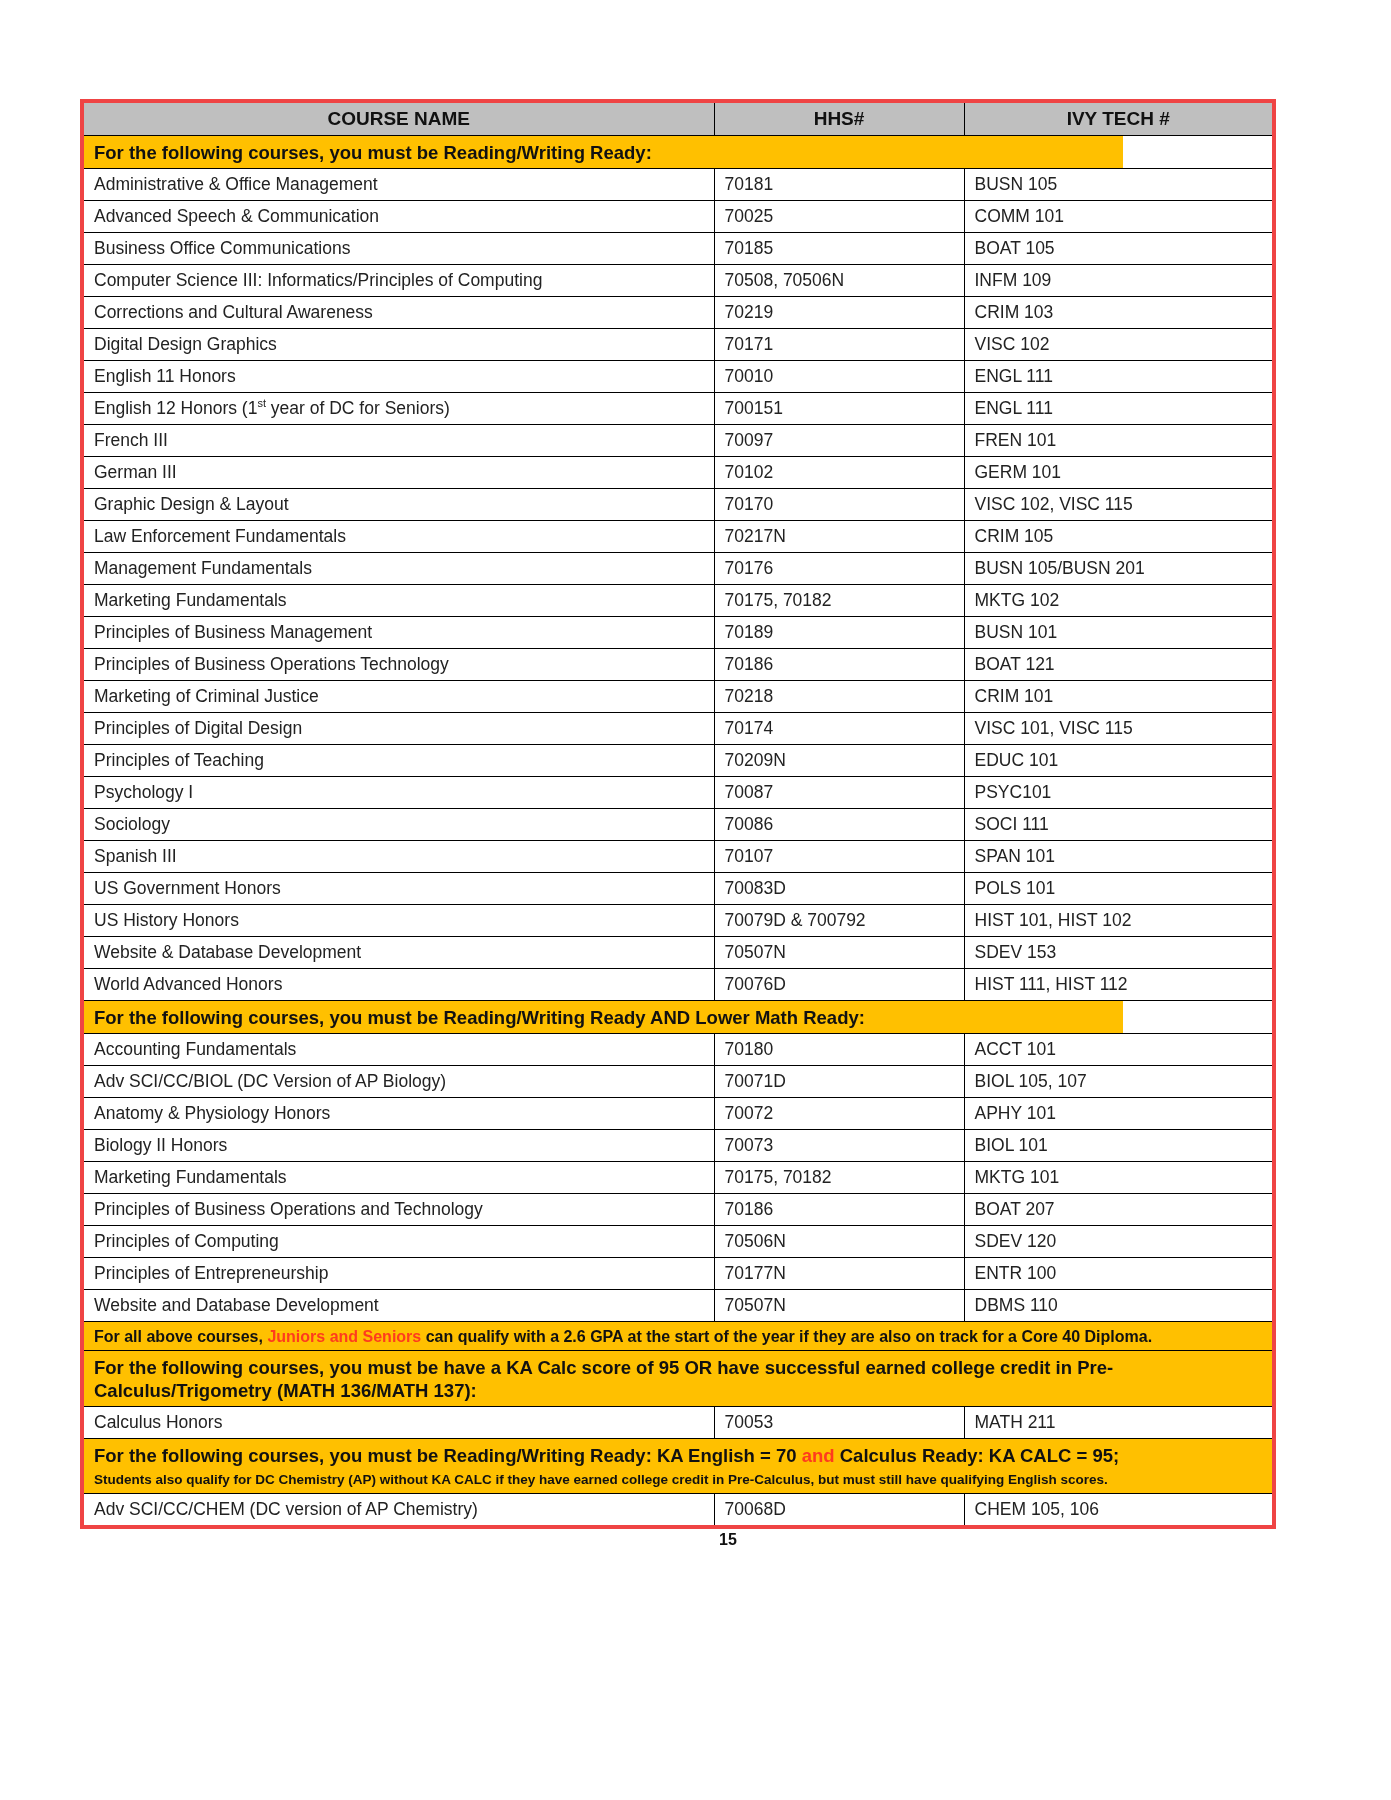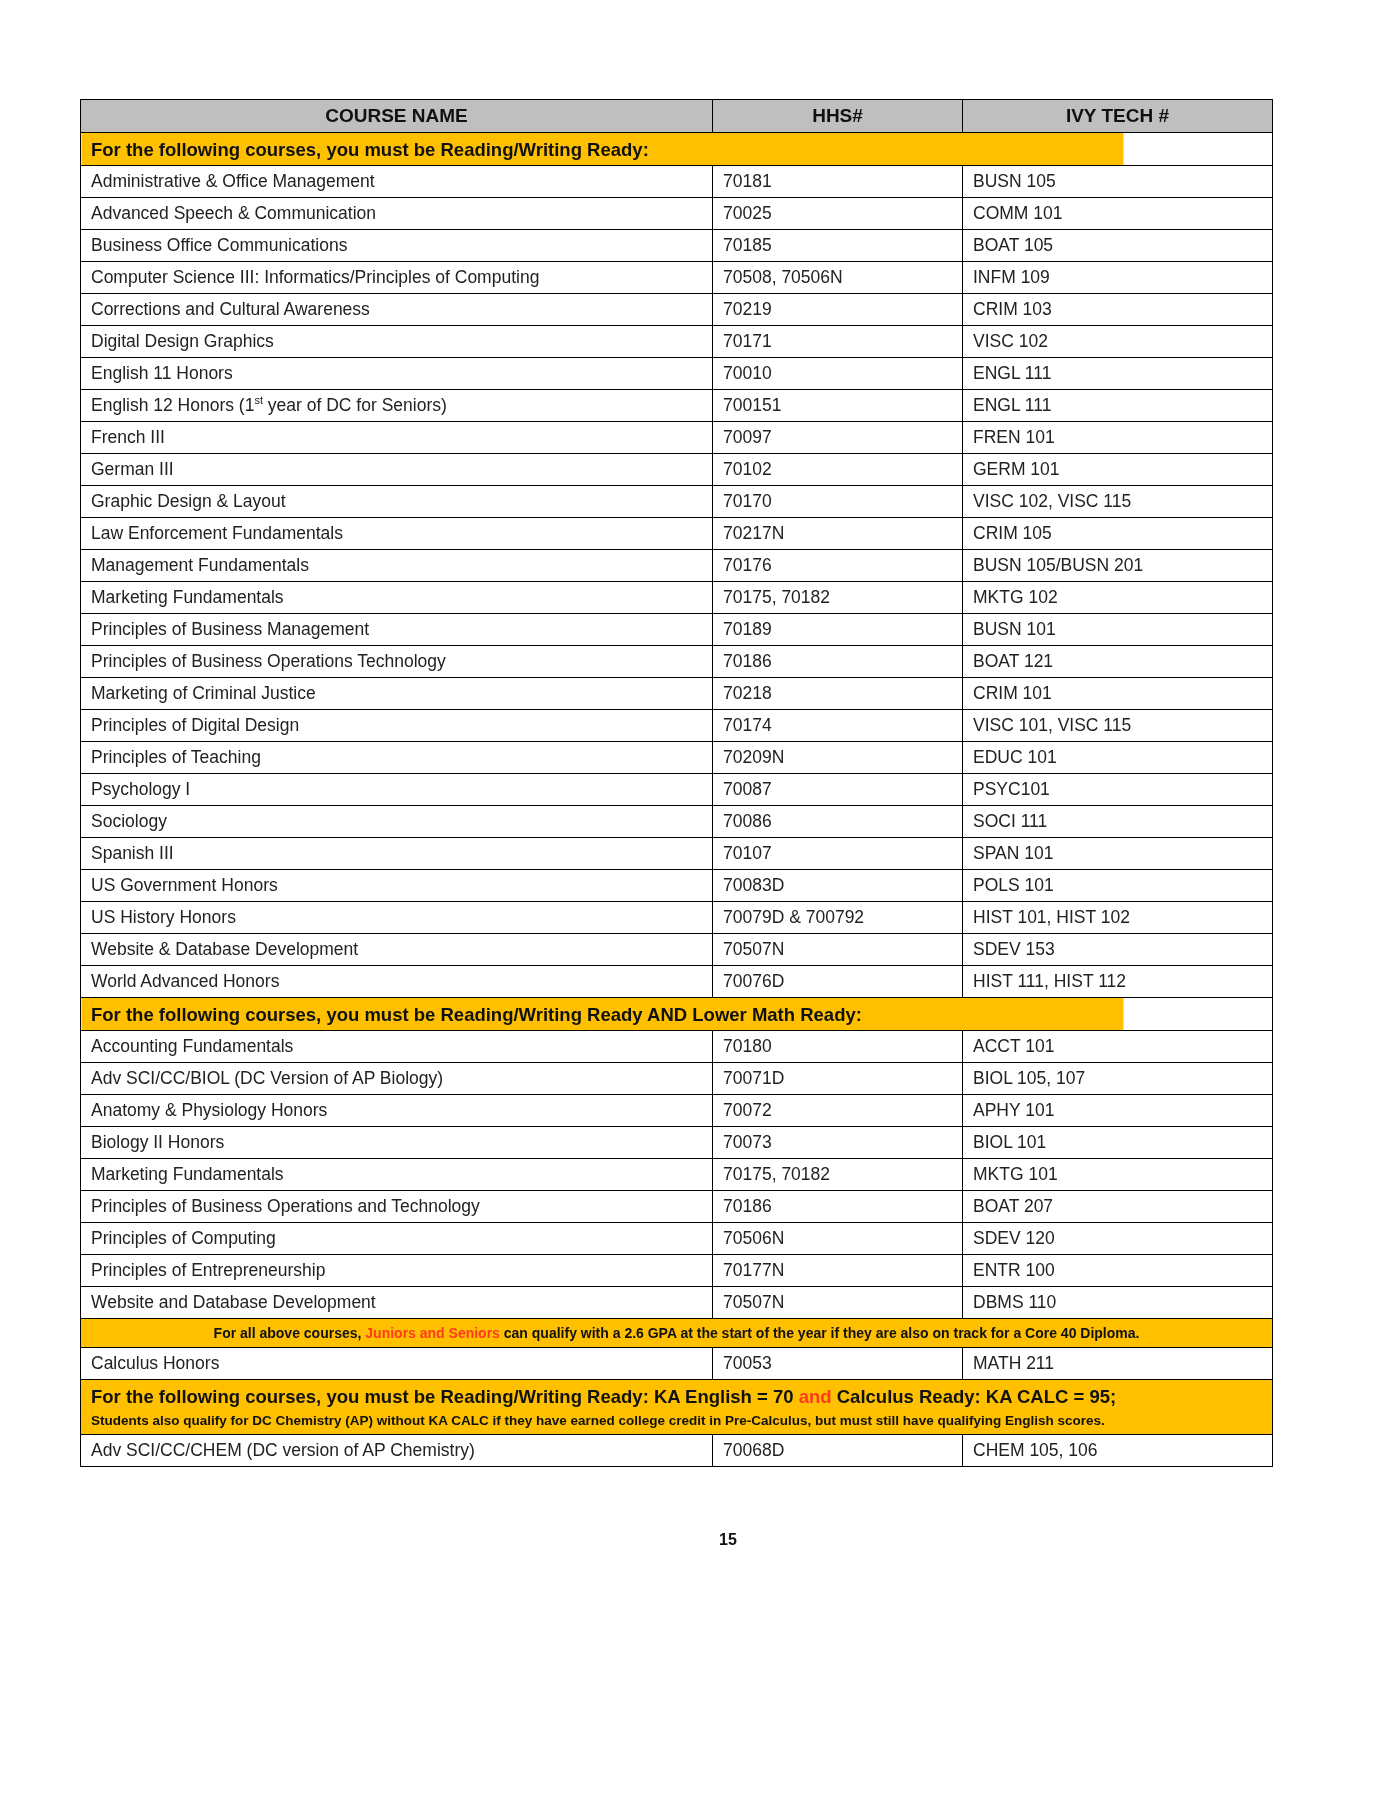--- a/index.html
+++ b/index.html
@@ -18,21 +18,21 @@
     background: #ffffff;
     overflow: hidden;
   }
   table.course-table {
     position: absolute;
     left: 80px;
     top: 99px;
     width: 1192px;
     border-collapse: collapse;
     table-layout: fixed;
-    border: 1px solid #ef4444;
+    border: 4px solid #ef4444;
   }
   th, td { border: 1px solid #000; }
   th {
     background: var(--header-bg, #BFBFBF);
     font-size: 19px;
     font-weight: bold;
     padding: 5px 6px;
     text-align: center;
     color: #111;
   }
@@ -46,21 +46,21 @@
   td.section-cell { padding: 0; }
   .band-88  { background: linear-gradient(to right, var(--section-bg, #FFC000) 87.5%, #ffffff 87.5%); }
   .band-100 { background: var(--section-bg, #FFC000); }
   .section-cell .line {
     font-weight: bold;
     font-size: 18.5px;
     line-height: 23px;
     padding: 4px 10px;
     color: #111;
   }
-  .section-cell .line.small  { font-size: 14px; line-height: 19px; padding: 4px 10px; text-align: center; }
+  .section-cell .line.small  { font-size: 16px; line-height: 19px; padding: 4px 10px; }
   .section-cell .line.xsmall { font-size: 13.5px; line-height: 17px; padding: 0 10px 5px 10px; }
   .section-cell .line:first-child { padding-top: 5px; }
   .red { color: var(--accent-red, #FF3B1E); }
   sup { font-size: 11px; line-height: 0; }
   .page-number {
     position: absolute;
     left: 80px;
     top: 1531px;
     width: 1296px;
     text-align: center;
@@ -271,20 +271,25 @@
           <td class="body-cell">Website and Database Development</td>
           <td class="body-cell">70507N</td>
           <td class="body-cell">DBMS 110</td>
         </tr>
         <tr>
           <td colspan="3" class="section-cell band-100">
             <div class="line small"><span>For all above courses, </span><span class="red">Juniors and Seniors</span><span> can qualify with a 2.6 GPA at the start of the year if they are also on track for a Core 40 Diploma.</span></div>
           </td>
         </tr>
         <tr>
+          <td colspan="3" class="section-cell band-100">
+            <div class="line "><span>For the following courses, you must be have a KA Calc score of 95 OR have successful earned college credit in Pre-Calculus/Trigometry (MATH 136/MATH 137):</span></div>
+          </td>
+        </tr>
+        <tr>
           <td class="body-cell">Calculus Honors</td>
           <td class="body-cell">70053</td>
           <td class="body-cell">MATH 211</td>
         </tr>
         <tr>
           <td colspan="3" class="section-cell band-100">
             <div class="line "><span>For the following courses, you must be Reading/Writing Ready: KA English = 70 </span><span class="red">and</span><span> Calculus Ready: KA CALC = 95;</span></div>
             <div class="line xsmall red"><span>Students also qualify for DC Chemistry (AP) without KA CALC if they have earned college credit in Pre-Calculus, but must still have qualifying English scores.</span></div>
           </td>
         </tr>

